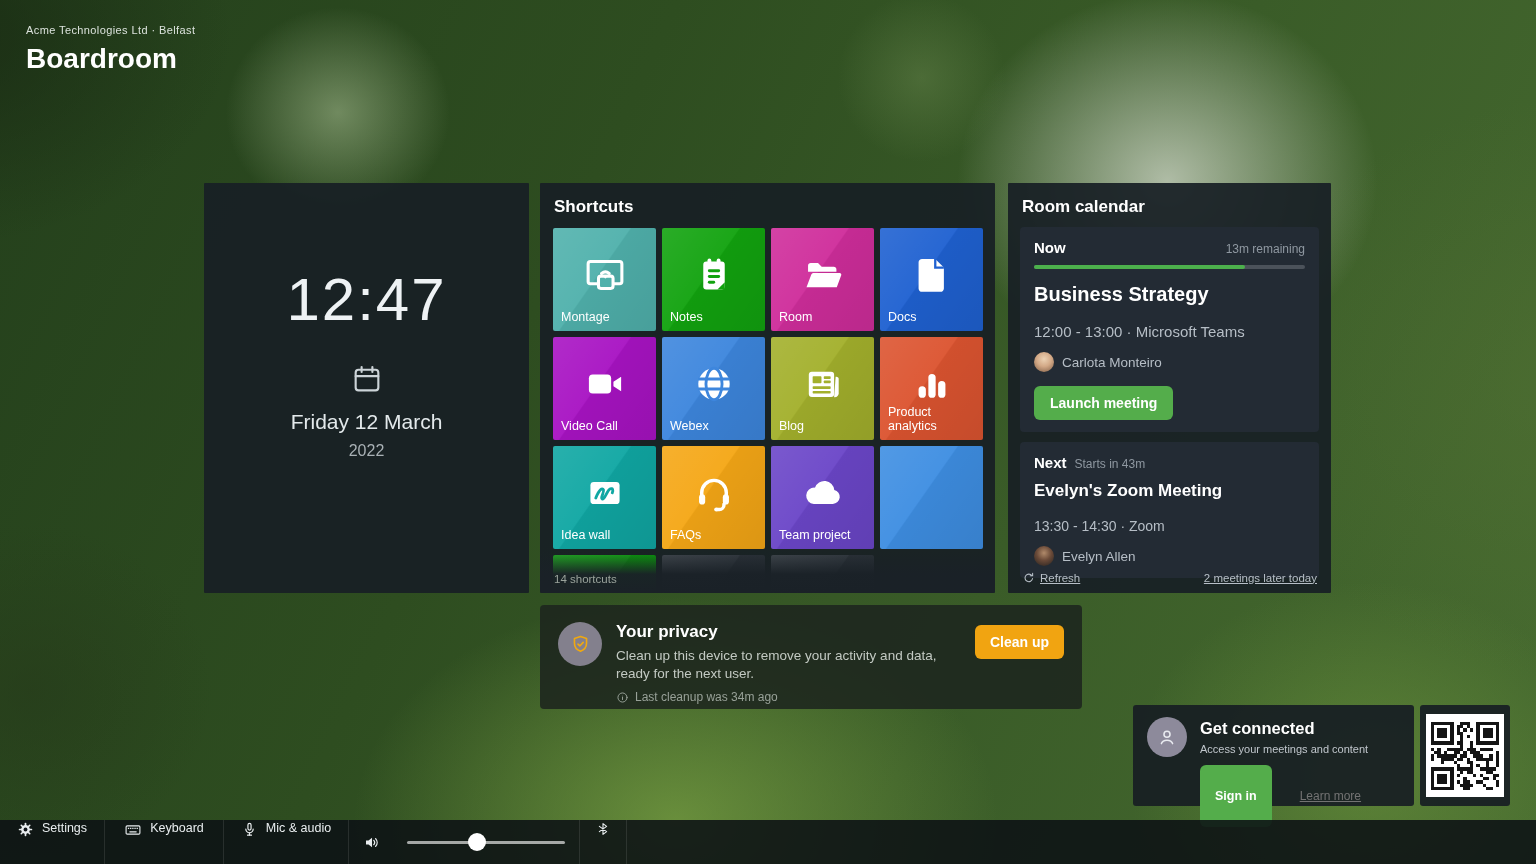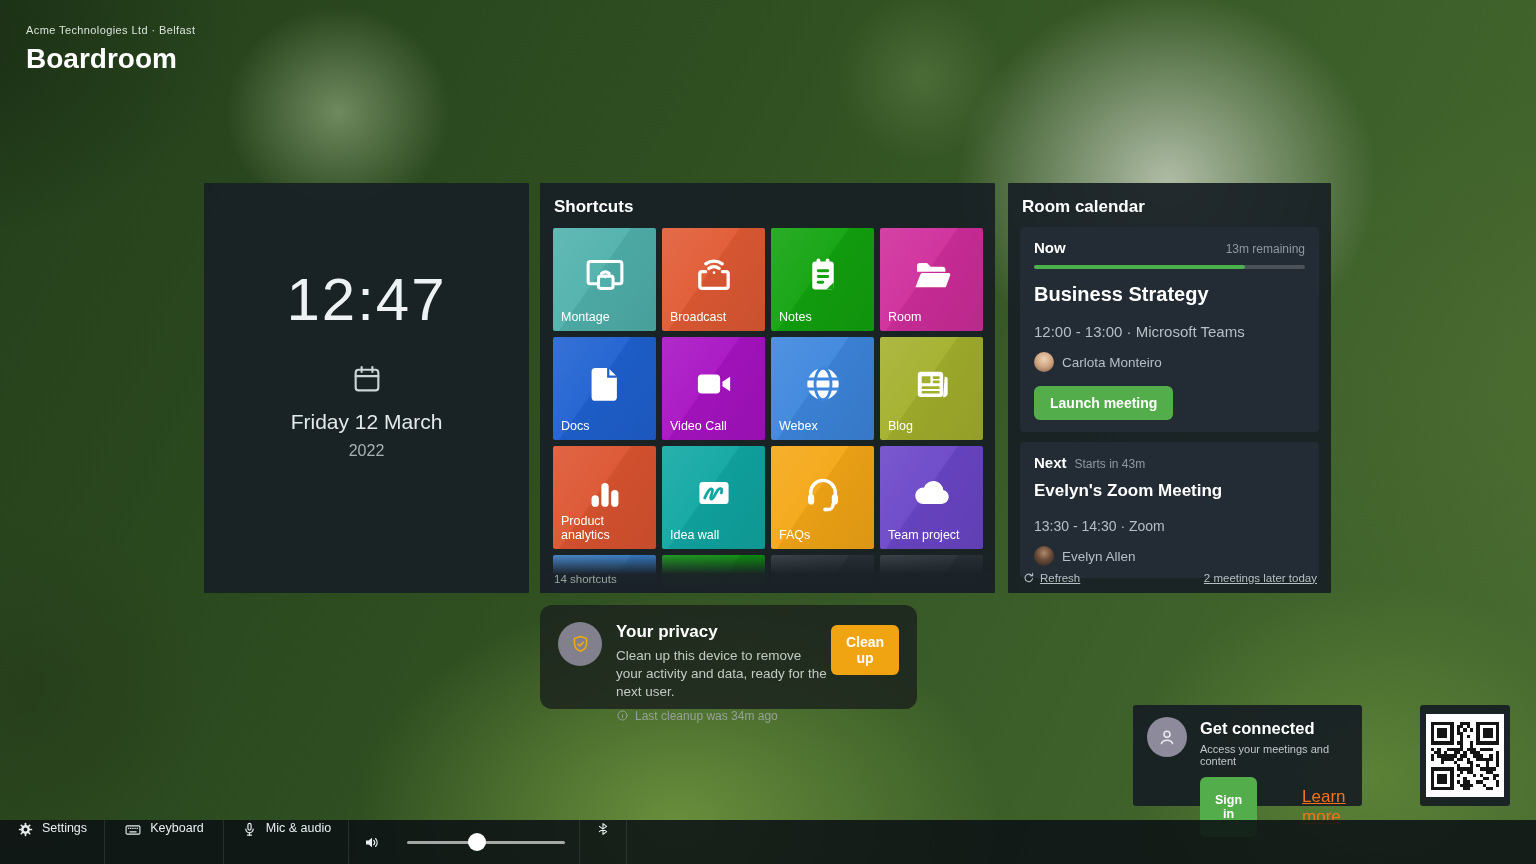--- a/index.html
+++ b/index.html
@@ -58,39 +58,39 @@
   .organizer{display:flex;align-items:center;gap:8px;margin-top:12px;font-size:13.5px;color:#b6bec6;}
   .avatar{width:20px;height:20px;border-radius:50%;display:inline-block;}
   .carlota{background:radial-gradient(circle at 50% 35%,#ecd2b4 0%,#d3a987 45%,#7d5b43 100%);}
   .evelyn{background:radial-gradient(circle at 50% 35%,#b08a6a 0%,#6a4a38 45%,#23201e 100%);}
   .btn{border:none;border-radius:6px;color:#fff;font-weight:700;font-family:inherit;cursor:pointer;}
   .btn-green{background:#54ad4b;}
   .btn-launch{margin-top:14px;padding:9px 16px;font-size:14px;}
   .cal-footer{position:absolute;left:14px;right:14px;bottom:9px;display:flex;justify-content:space-between;align-items:center;}
   .link{font-size:11.5px;color:#b7bfc7;text-decoration:underline;cursor:pointer;display:inline-flex;align-items:center;gap:5px;}
   
-  .privacy{position:absolute;left:540px;top:605px;width:377px;height:104px;box-sizing:border-box;
-     background:rgba(29,37,30,.87);border-radius:12px;display:flex;align-items:flex-start;padding:17px 18px;color:#fff;}
+  .privacy{position:absolute;left:540px;top:605px;width:542px;height:104px;box-sizing:border-box;
+     background:rgba(29,37,30,.87);border-radius:4px;display:flex;align-items:flex-start;padding:17px 18px;color:#fff;}
   .circle-icon{border-radius:50%;display:flex;align-items:center;justify-content:center;flex:0 0 auto;}
   .shield-bg{width:44px;height:44px;background:#83808d;}
   .privacy-text{margin-left:14px;}
   .privacy-text h3{margin:0;font-size:17px;font-weight:700;color:#fff;}
   .privacy-text p{margin:5px 0 0 0;font-size:13.5px;line-height:1.35;color:#c3cac3;max-width:352px;}
   .cleanup-info{display:flex;align-items:center;gap:6px;margin-top:7px;font-size:12px;color:#98a198;}
   .btn-cleanup{margin-left:auto;margin-top:3px;padding:9px 15px;font-size:14px;background:#f1a411;}
   
-  .connect{position:absolute;left:1133px;top:705px;width:229px;height:101px;box-sizing:border-box;
+  .connect{position:absolute;left:1133px;top:705px;width:281px;height:101px;box-sizing:border-box;
      background:rgba(23,29,35,.92);border-radius:3px;display:flex;padding:12px 14px;color:#fff;}
   .person-bg{width:40px;height:40px;background:#8d8a9b;}
   .connect-body{margin-left:13px;}
   .connect-body h3{margin:2px 0 0 0;font-size:16.5px;font-weight:700;}
   .connect-body p{margin:5px 0 0 0;font-size:11px;color:#c0c6cc;}
   .connect-actions{display:flex;align-items:center;gap:28px;margin-top:10px;}
-  .btn-signin{padding:16px 15px;font-size:12.5px;}
-  .connect-actions .link{font-size:17px;color:#f97316;margin-left:17px;}
+  .btn-signin{padding:24px 15px;font-size:12.5px;}
+  .connect-actions .link{font-size:12px;color:#737373;}
   .qr-box{position:absolute;left:1420px;top:705px;width:90px;height:101px;box-sizing:border-box;
      background:rgba(23,29,35,.92);border-radius:3px;display:flex;align-items:center;justify-content:center;}
   .qr-white{width:78px;height:83px;background:#fff;display:flex;align-items:center;justify-content:center;}
   
   .bottom-bar{position:absolute;left:0;bottom:0;width:100%;height:44px;background:rgba(13,17,20,.88);
      display:flex;align-items:stretch;color:#e9edef;}
   .bar-sec{display:flex;align-items:flex-start;justify-content:center;gap:8px;font-size:12.5px;cursor:pointer;background:none;border:none;color:#e9edef;font-family:inherit;}
   .vdiv{width:1px;background:rgba(255,255,255,.10);}
   .volume-sec{display:flex;align-items:center;}
   .slider{position:relative;width:158px;height:18px;margin-left:17px;cursor:pointer;}
@@ -128,29 +128,20 @@
         <div class="tile" style="background: rgb(80, 177, 172); --tc: #50b1ac;">
           <svg width="46" height="46" viewBox="0 0 24 24" fill="none" stroke="#fff" stroke-width="1.6" stroke-linecap="round" stroke-linejoin="round">
             <rect x="3.2" y="5" width="17.6" height="11.6" rx="1.2"></rect>
             <rect x="8.6" y="12.6" width="7.6" height="6.4" rx="1.2" fill="var(--tc)"></rect>
             <path d="M10.2 11.2a3.2 3.2 0 0 1 4 0"></path>
             <circle cx="12.2" cy="13.2" r="0.6" fill="#fff" stroke="none"></circle>
           </svg>
           <span class="tile-label">Montage</span>
         </div>
 
-        <div class="tile" style="background: rgb(225, 90, 52); --tc: #e15a34;">
-          <svg width="46" height="46" viewBox="0 0 24 24" fill="none" stroke="#fff" stroke-width="1.7" stroke-linecap="round" stroke-linejoin="round">
-            <path d="M7.6 10.3H5.8a1.2 1.2 0 0 0-1.2 1.2v6.3a1.2 1.2 0 0 0 1.2 1.2h12.4a1.2 1.2 0 0 0 1.2-1.2v-6.3a1.2 1.2 0 0 0-1.2-1.2h-1.8"></path>
-            <path d="M9.3 8.6a4.4 4.4 0 0 1 5.4 0"></path>
-            <path d="M7.7 6.2a7.2 7.2 0 0 1 8.6 0"></path>
-            <circle cx="12" cy="10.8" r="0.7" fill="#fff" stroke="none"></circle>
-          </svg>
-          <span class="tile-label">Broadcast</span>
-        </div>
 
         <div class="tile" style="background: rgb(18, 163, 15); --tc: #12a30f;">
           <svg width="46" height="46" viewBox="0 0 24 24">
             <g fill="#fff">
               <rect x="6.4" y="5" width="11.2" height="14.6" rx="1.6"></rect>
               <rect x="8.6" y="3.4" width="2" height="3.2" rx="1"></rect>
               <rect x="13.4" y="3.4" width="2" height="3.2" rx="1"></rect>
             </g>
             <g fill="var(--tc)">
               <rect x="8.8" y="9" width="6.4" height="1.5" rx="0.75"></rect>

